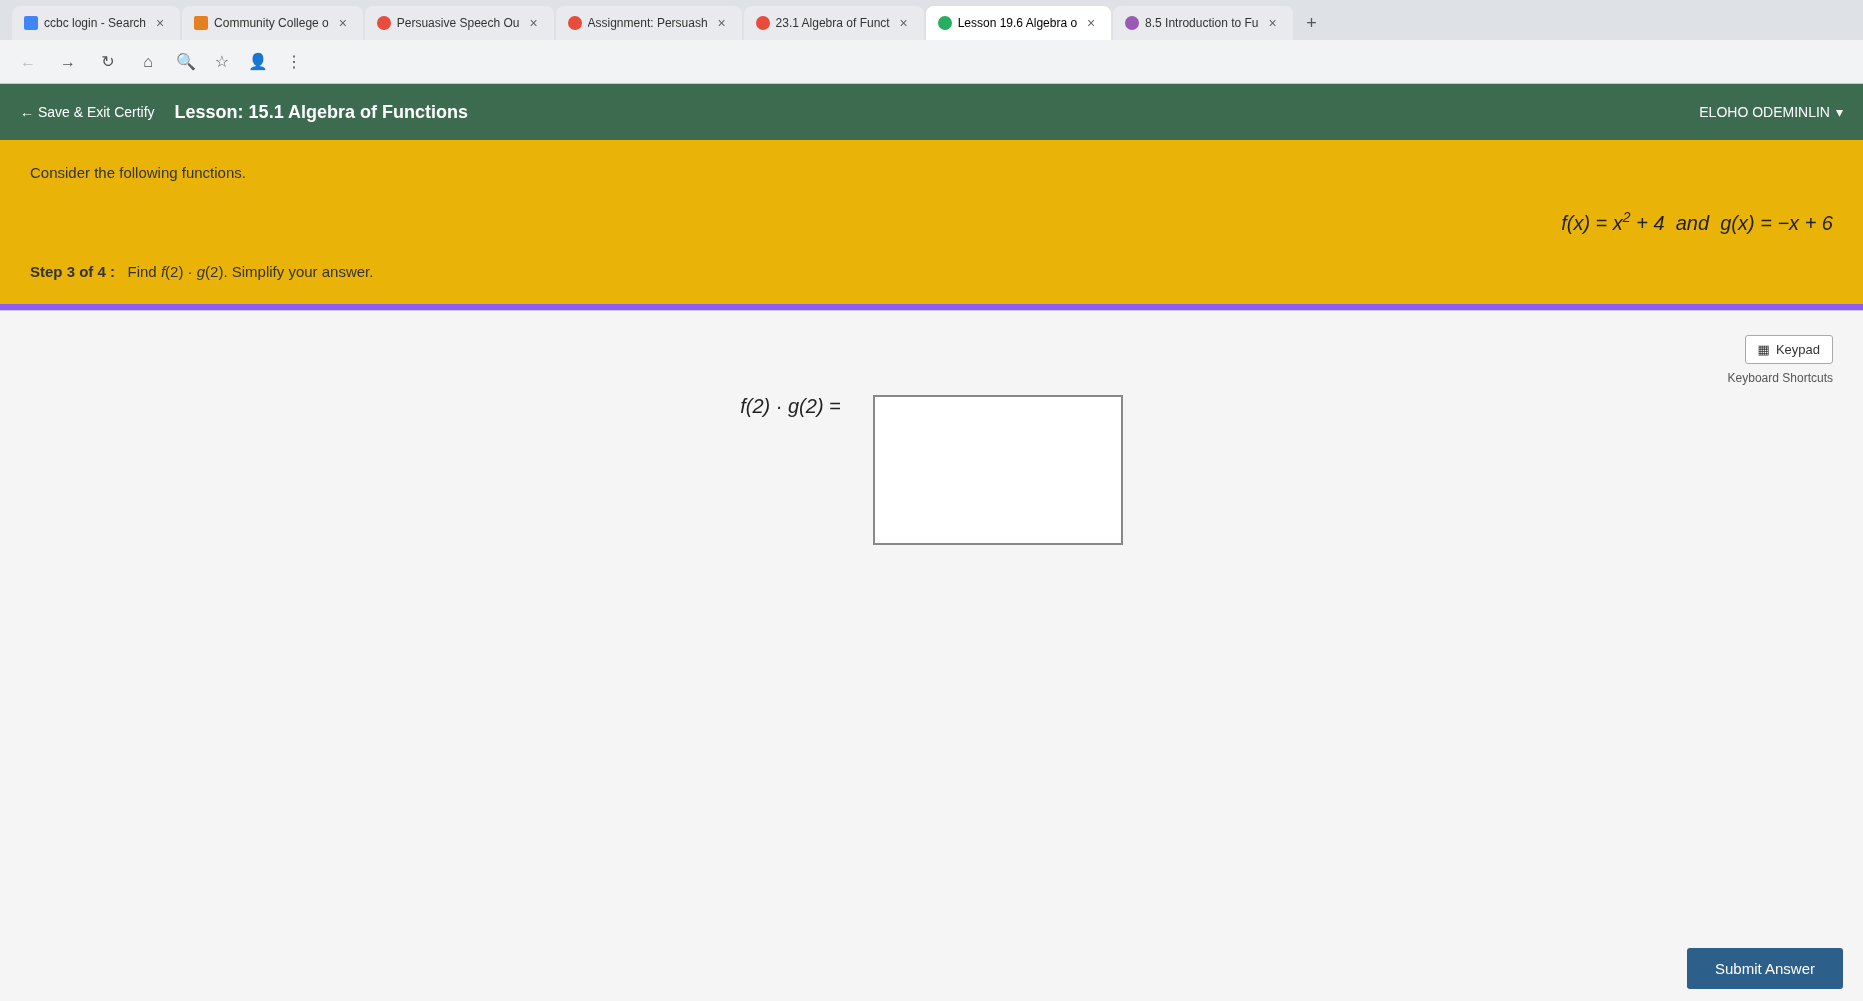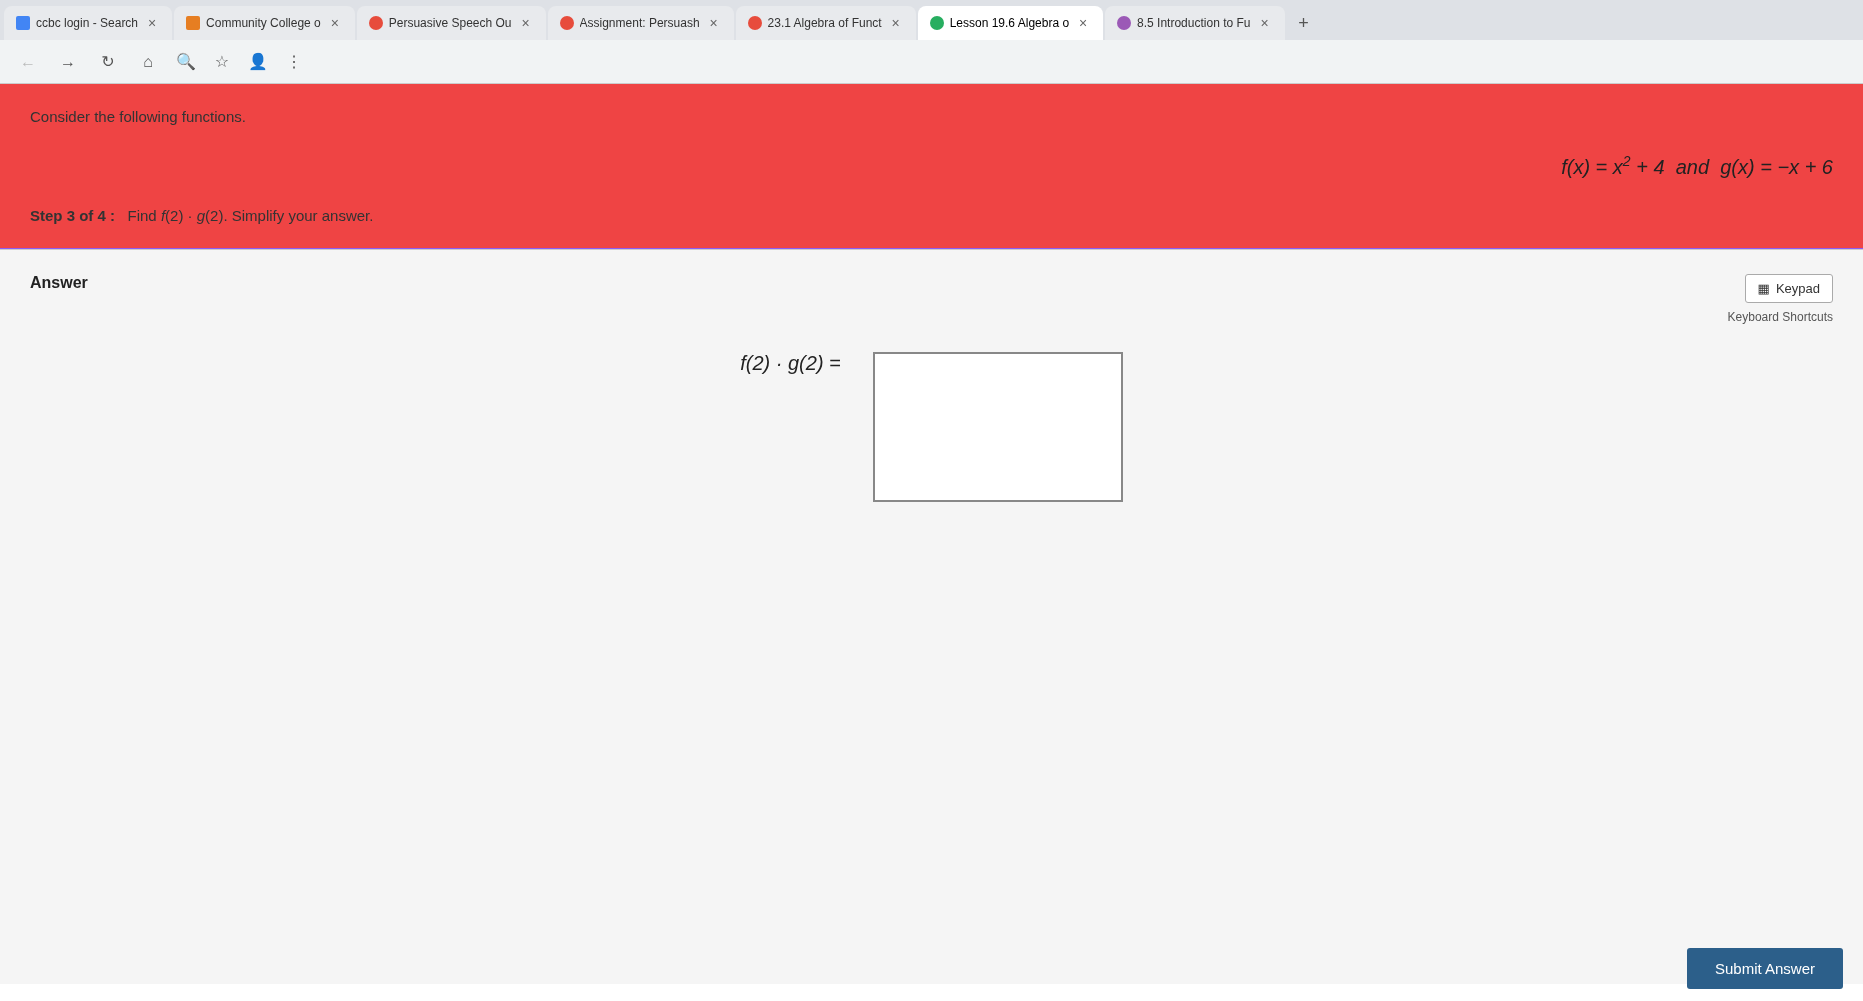--- a/index.html
+++ b/index.html
@@ -10,20 +10,21 @@
 
     
     .tab-bar {
       display: flex;
       align-items: flex-end;
       background: #dee1e6;
       height: 40px;
       padding-top: 6px;
       gap: 2px;
       padding-left: 4px;
+      margin-left: 8px;
     }
     .tab {
       display: flex;
       align-items: center;
       padding: 0 12px;
       background: #e8eaed;
       border-radius: 8px 8px 0 0;
       font-size: 12px;
       color: #333;
       min-width: 150px;
@@ -205,23 +206,23 @@
       border-radius: 50%;
       background: #c0392b;
       display: flex; align-items: center; justify-content: center;
       color: #fff;
       font-size: 20px;
       font-weight: bold;
     }
 
     
     .question-body {
-      background: #ef4444;
+      background: #eab308;
       padding: 24px 30px;
-      border-bottom: 1px solid #8b5cf6;
+      border-bottom: 6px solid #8b5cf6;
     }
     .consider-text {
       font-size: 15px;
       color: #333;
       margin-bottom: 28px;
     }
     .math-display {
       text-align: right;
       font-size: 20px;
       color: #222;
@@ -388,20 +389,30 @@
       <div class="addr-icon">🔍</div>
       <div class="addr-icon">☆</div>
       <div class="addr-icon">👤</div>
       <div class="addr-icon">⋮</div>
     </div>
   </div>
 </div>
 
 <div class="app-content">
 
+  <div class="app-header">
+    <a class="save-exit-btn">
+      <span>← Save &amp; Exit Certify</span>
+    </a>
+    <span class="lesson-title-header">Lesson: 15.1 Algebra of Functions</span>
+    <div class="header-user">
+      <span>ELOHO ODEMINLIN</span>
+      <span>▾</span>
+    </div>
+  </div>
 
   <div class="main-content">
 
 
     <div class="question-body">
       <p class="consider-text">Consider the following functions.</p>
 
       <div class="math-display">
         <span>
           <em>f</em>(<em>x</em>) = <em>x</em><sup>2</sup> + 4 &nbsp;and&nbsp; <em>g</em>(<em>x</em>) = −<em>x</em> + 6
@@ -410,21 +421,20 @@
 
       <p class="step-instruction">
         <strong>Step 3 of 4 :</strong>
         &nbsp; Find <em>f</em>(2) · <em>g</em>(2). Simplify your answer.
       </p>
     </div>
 
     <div class="section-divider"></div>
 
     <div class="answer-section">
-      <div class="answer-label">Answer</div>
 
       <button class="keypad-btn">
         <span>▦</span>
         <span>Keypad</span>
       </button>
       <div class="keyboard-shortcuts-text">Keyboard Shortcuts</div>
 
       <div class="answer-input-area">
         <span class="answer-equation-label">
           <em>f</em>(2) · <em>g</em>(2) =

